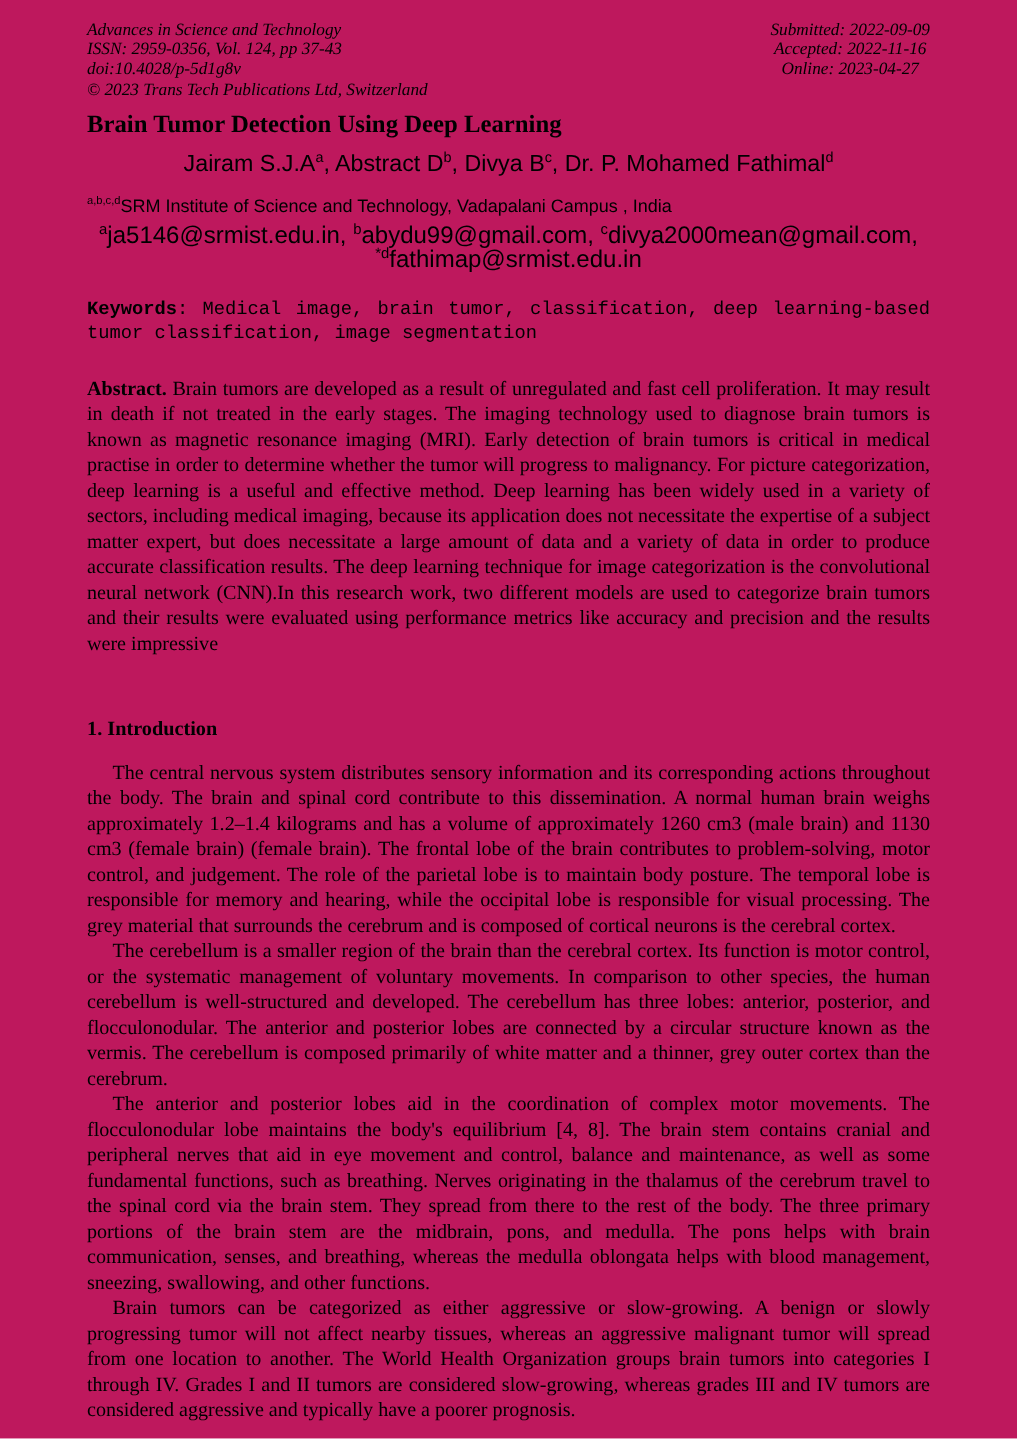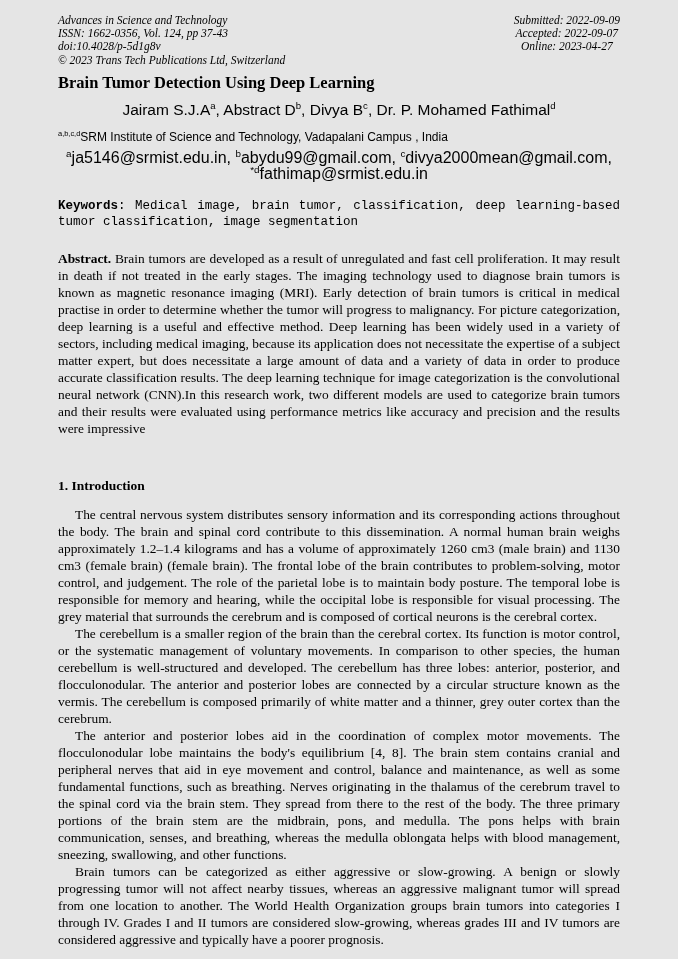--- a/index.html
+++ b/index.html
@@ -1,20 +1,20 @@
 <!DOCTYPE html>
 <html><head>
 <meta charset="utf-8">
 <style>
   html, body { margin: 0; padding: 0; background: #ffffff; }
   .page {
     position: relative;
     width: 678px;
     height: 959px;
-    background: #e5e5e5;
+    background: #be185d;
     color: #000000;
     overflow: hidden;
     box-sizing: border-box;
     padding: 14px 58px 0 58px;
   }
   
   .header {
     display: flex;
     justify-content: space-between;
     font-family: "Liberation Serif", "DejaVu Serif", serif;
@@ -95,27 +95,27 @@
   }
 </style>
 </head>
 <body>
 
 <div class="page">
 
   <div class="header">
     <div class="journal-info">
       <div>Advances in Science and Technology</div>
-      <div>ISSN: 1662-0356, Vol. 124, pp 37-43</div>
+      <div>ISSN: 2959-0356, Vol. 124, pp 37-43</div>
       <div>doi:10.4028/p-5d1g8v</div>
       <div>© 2023 Trans Tech Publications Ltd, Switzerland</div>
     </div>
     <div class="dates">
       <div>Submitted: 2022-09-09</div>
-      <div>Accepted: 2022-09-07</div>
+      <div>Accepted: 2022-11-16</div>
       <div>Online: 2023-04-27</div>
     </div>
   </div>
 
   <div class="title">Brain Tumor Detection Using Deep Learning</div>
 
   <div class="authors">
     <span>Jairam S.J.A</span><span class="sup">a</span><span>, </span><span>Abstract D</span><span class="sup">b</span><span>, </span><span>Divya B</span><span class="sup">c</span><span>, </span><span>Dr. P. Mohamed Fathimal</span><span class="sup">d</span>
   </div>
 

